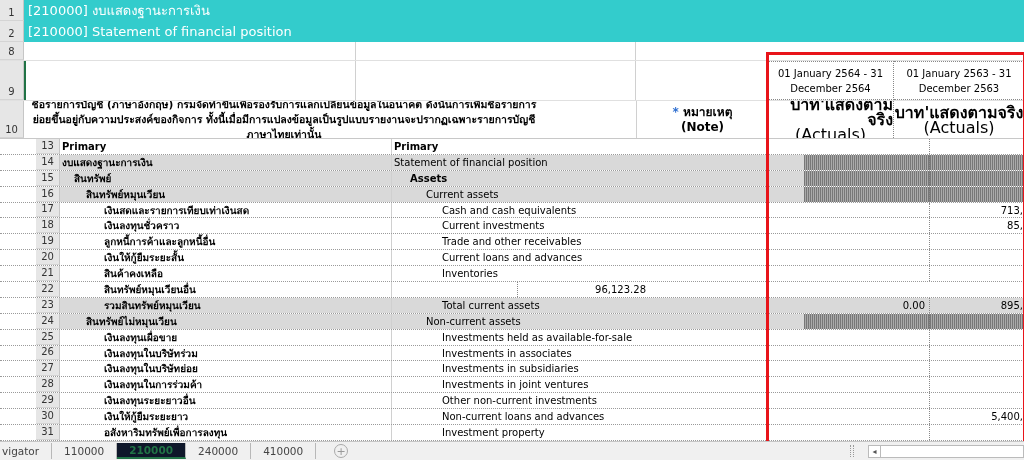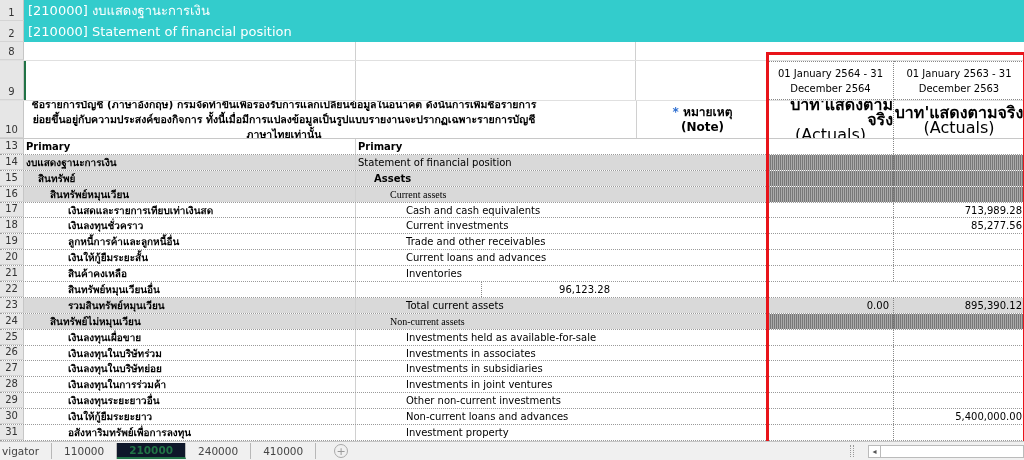--- a/index.html
+++ b/index.html
@@ -23,41 +23,41 @@
   .cE { width: 130px; flex: 0 0 130px; justify-content: flex-end; padding-right: 2px; }
 
   
   .title-row { height: 21px; background: #33cccc; }
   .title-row .rh { background: #e6e6e6; }
   .title-cell { color: #fff; font-size: 13px; padding-left: 4px; display: flex; align-items: center; height: 100%; }
 
   .r8 { height: 19px; border-bottom: 1px solid #e0e0e0; }
   .r9 { height: 40px; border-bottom: 1px solid #e0e0e0; }
   .r10 { height: 38px; border-bottom: 1px solid #c8c8c8; }
-  .drow { height: 15.9px; border-bottom: 1px dotted #9a9a9a; font-size: 10px; }
+  .drow { height: 15.9px; border-bottom: 1px dotted #9a9a9a; font-size: 10px; padding-left: 36px; }
   .gray { background: #d9d9d9; }
   .hatch {
     background-color: #8c8c8c;
     background-image: repeating-linear-gradient(90deg, #777 0 1px, #aaa 1px 2px);
   }
   .vline-a { border-right: 1px solid #d0d0d0; }
 
   .hdr-thai { white-space: normal; text-align: right; font-weight: bold; font-size: 10.5px; line-height: 15px; padding-right: 6px; }
   .hdr-note { text-align: center; font-weight: bold; font-size: 12px; line-height: 15px; }
   .hdr-period { text-align: center; font-size: 10px; line-height: 15px; white-space: normal; justify-content: center; }
   .hdr-unit { text-align: right; font-size: 16px; line-height: 15px; white-space: normal; justify-content: center; }
   .star { color: #2f6fd0; }
 
   .ind0 { padding-left: 2px; }
   .ind1 { padding-left: 14px; }
   .ind2 { padding-left: 26px; }
   .ind3 { padding-left: 44px; }
   .en0 { padding-left: 2px; }
   .en1 { padding-left: 18px; font-weight: bold; }
-  .en2 { padding-left: 34px; font-family: Liberation Serif, serif; }
+  .en2 { padding-left: 34px; }
   .en3 { padding-left: 50px; }
   .bold { font-weight: bold; }
 
   .redbox {
     position: absolute; left: 766px; top: 52px; width: 260px; height: 392px;
     border: 3px solid #e8141a; pointer-events: none;
   }
 
   .tabbar {
     position: absolute; left: 0; top: 441px; width: 1024px; height: 19px;

